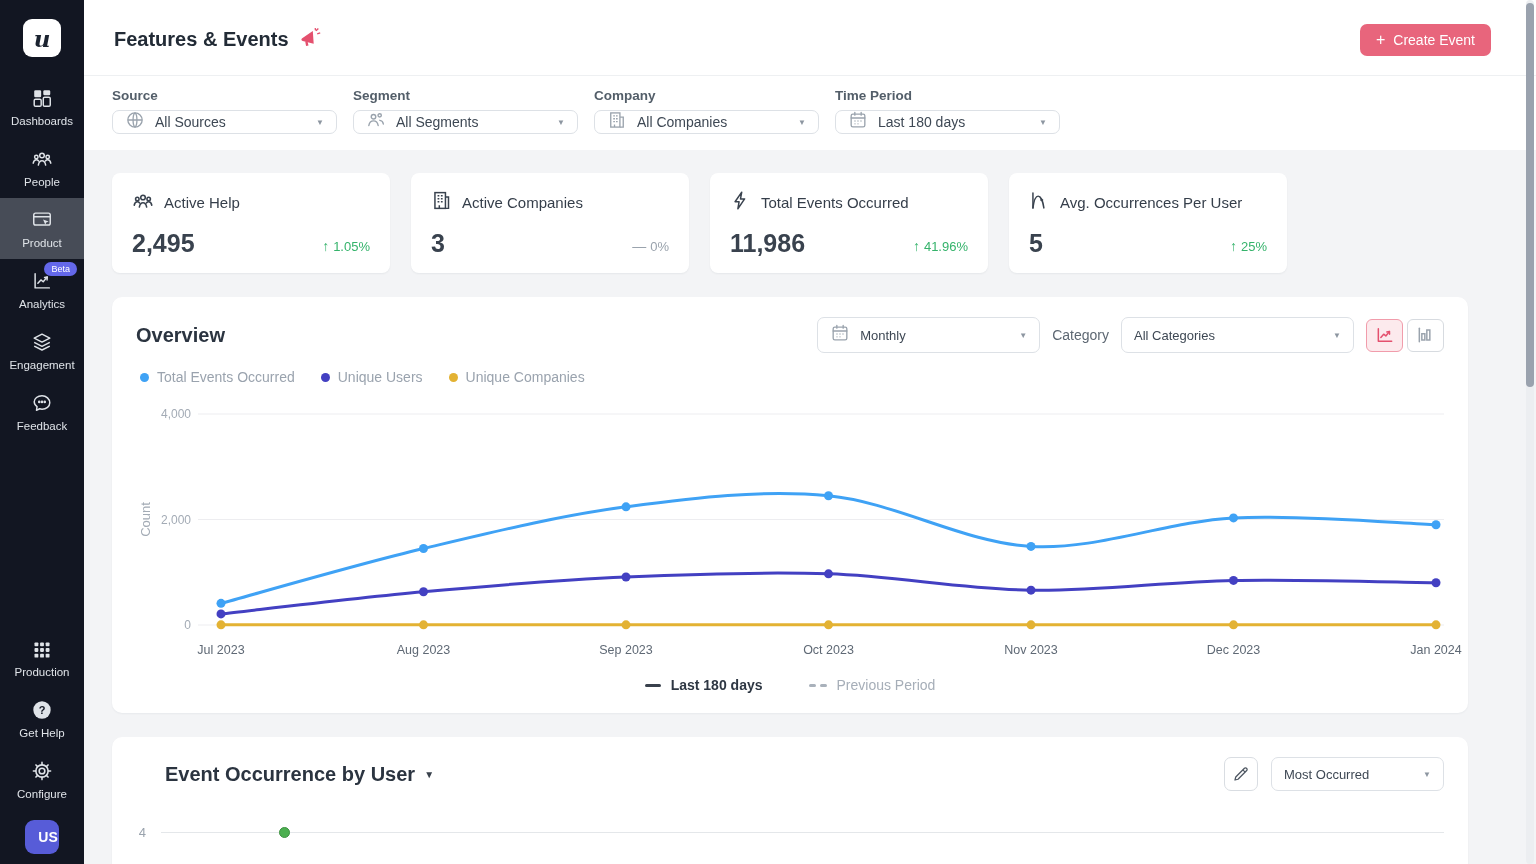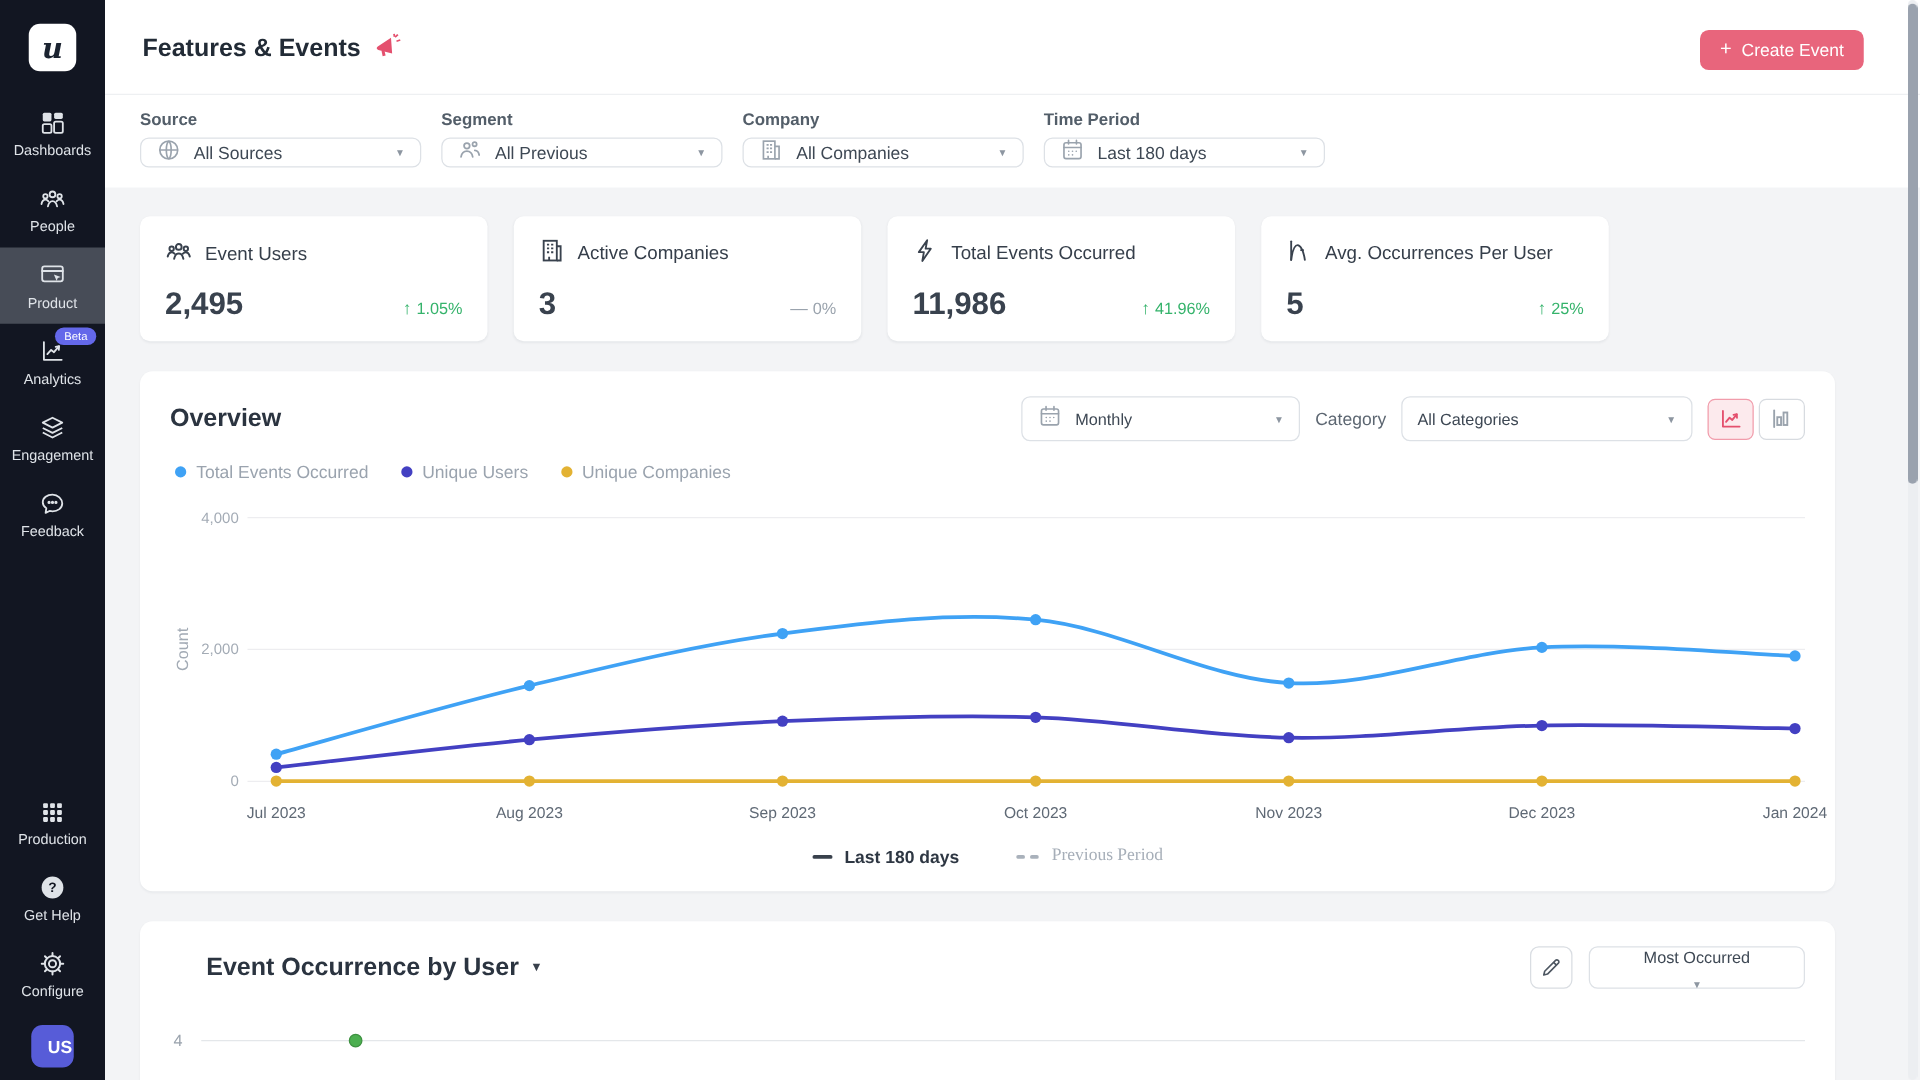--- a/index.html
+++ b/index.html
@@ -70,31 +70,31 @@
   .legend-item { display:flex; align-items:center; gap:8px; font-size:14px; color:#9aa3ae; cursor:pointer; }
   .ldot { width:9px; height:9px; border-radius:50%; }
 
   #overview-svg { overflow:visible; margin-top:6px; display:block; }
   #overview-svg text { font-family:"Liberation Sans",sans-serif; }
 
   .period-legend { display:flex; justify-content:center; gap:46px; margin-top:14px; }
   .pl-item { display:flex; align-items:center; gap:10px; cursor:pointer; }
   .pl-dash { width:16px; height:3px; border-radius:2px; background:#39414c; }
   .pl-label { font-size:14px; font-weight:bold; color:#2e3743; }
-  .pl-item.prev .pl-label { font-weight:normal; color:#a6aeb8;font-family:Liberation Serif, serif; }
+  .pl-item.prev .pl-label { font-weight:normal; color:#a6aeb8; }
   .pl-dashes { display:flex; gap:4px; }
   .pl-dashes span { width:7px; height:3px; border-radius:2px; background:#a9b1bb; }
 
   
   .event-panel { height:160px; }
   .event-title-wrap { display:flex; align-items:center; gap:9px; flex:1; cursor:pointer;margin-left:29px; }
   .event-caret { font-size:10px; color:#39414c; }
   .icon-btn { width:34px; height:34px; border:1px solid #d9dde2; border-radius:7px; background:#fff; display:flex;
               align-items:center; justify-content:center; color:#4d5661; cursor:pointer; margin-right:13px; }
-  .sel-most { width:173px; height:34px;flex-direction:column; }
+  .sel-most { width:173px; height:34px; }
   .mini-row { display:flex; align-items:center; gap:15px; margin-top:34px; }
   .mini-label { font-size:13px; color:#9aa3ad; width:10px; text-align:right; }
   .mini-line { position:relative; flex:1; height:1px; background:#e4e7ea; }
   .mini-dot { position:absolute; top:-5px; width:11px; height:11px; border-radius:50%; background:#4caf50; border:1px solid #3d9140; }
 
   
   .scrollbar { position:fixed; top:0; right:2px; width:8px; height:864px; background:#eceef1; border-radius:4px; }
   .scroll-thumb { position:absolute; top:3px; left:0; width:8px; height:384px; background:#9aa2ae; border-radius:4px; cursor:pointer; }
 </style>
 </head>
@@ -258,21 +258,21 @@
       <div class="f-label">Segment</div>
       <div class="f-box">
         <span>
           <svg width="20" height="20" viewBox="0 0 24 24" fill="none" stroke="currentColor" stroke-width="1.7" stroke-linecap="round">
               <circle cx="9" cy="8" r="2.7"></circle>
               <circle cx="16.4" cy="6.4" r="2"></circle>
               <path d="M3.4 18.6c.6-3.6 2.7-5.6 5.6-5.6s5 2 5.6 5.6"></path>
               <path d="M16.6 12.4c2.3.2 3.8 1.8 4.2 4.4"></path>
             </svg>
         </span>
-        <span class="val">All Previous</span>
+        <span class="val">All Segments</span>
         <span class="caret">▼</span>
       </div>
     </div>
     <div class="filter">
       <div class="f-label">Company</div>
       <div class="f-box">
         <span>
           <svg width="20" height="20" viewBox="0 0 24 24" fill="none" stroke="currentColor" stroke-width="1.6">
               <rect x="4.5" y="3.5" width="11" height="17"></rect>
               <path d="M15.5 8.5h4v12h-4"></path>
@@ -311,21 +311,21 @@
           <span>
             <svg width="22" height="22" viewBox="0 0 24 24" fill="none" stroke="currentColor" stroke-width="1.7" stroke-linecap="round">
                 <circle cx="12" cy="8.2" r="2.5"></circle>
                 <circle cx="5.8" cy="9.8" r="1.9"></circle>
                 <circle cx="18.2" cy="9.8" r="1.9"></circle>
                 <path d="M8 18.6c.6-3 2.2-4.6 4-4.6s3.4 1.6 4 4.6"></path>
                 <path d="M2.4 16.6c.5-2.4 1.8-3.8 3.4-3.8 1 0 1.8.4 2.5 1.3"></path>
                 <path d="M21.6 16.6c-.5-2.4-1.8-3.8-3.4-3.8-1 0-1.8.4-2.5 1.3"></path>
               </svg>
           </span>
-          <span>Event Users</span>
+          <span>Active Help</span>
         </div>
         <div class="stat-bottom">
           <span class="stat-value">2,495</span>
           <span class="delta">
               <span class="arr">↑</span>
               <span>1.05%</span>
             </span>
         </div>
       </div>
 

